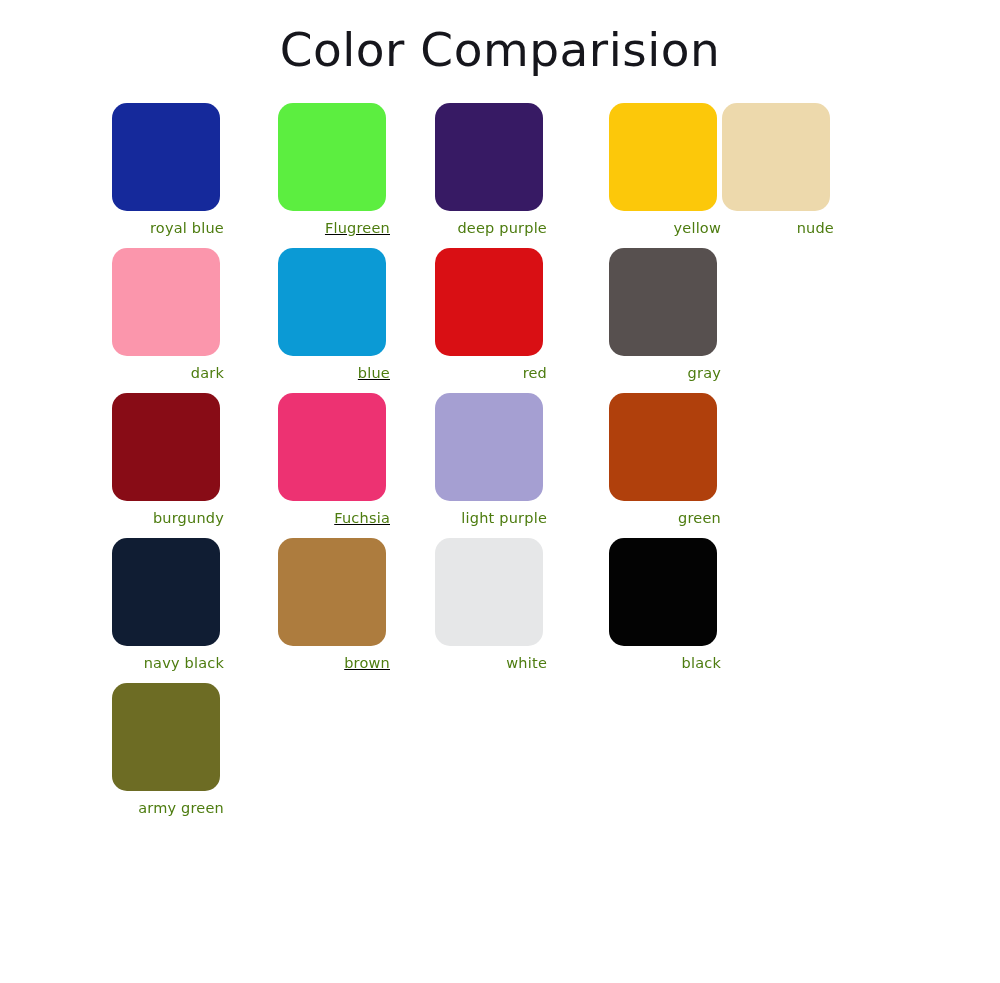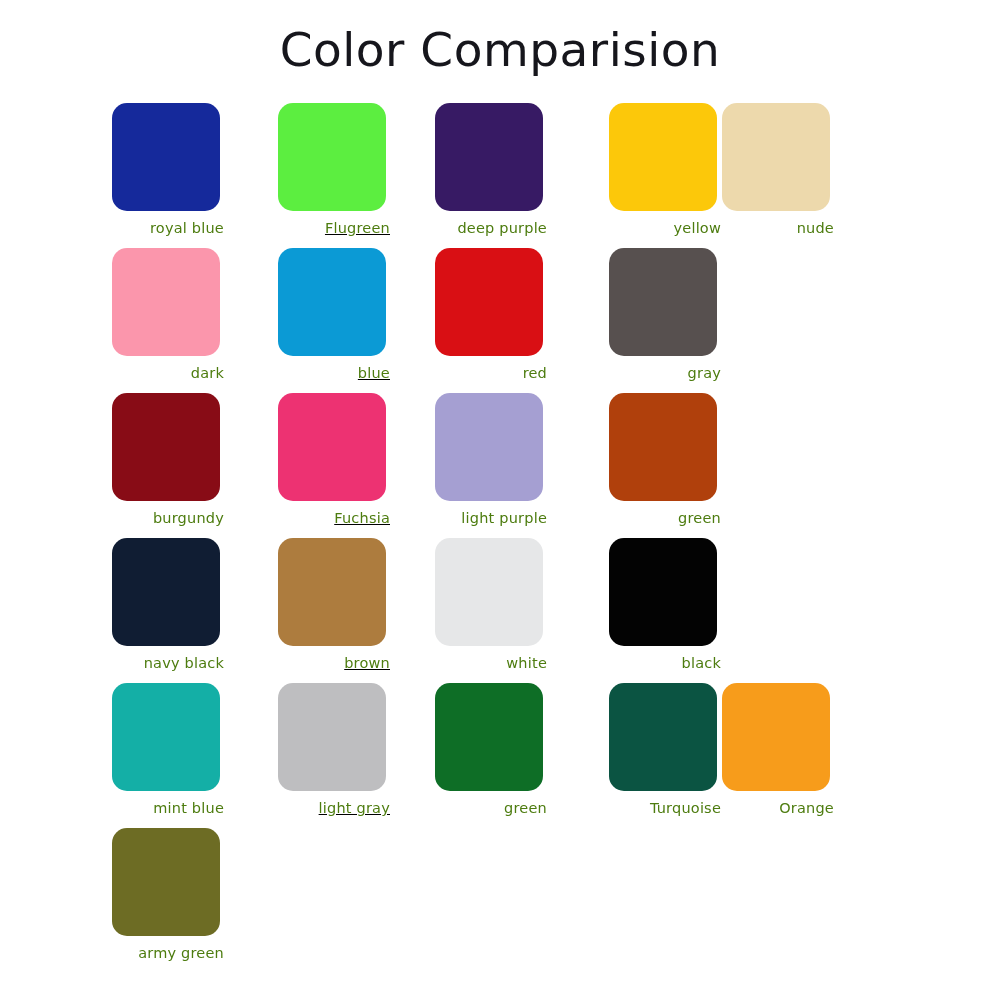--- a/index.html
+++ b/index.html
@@ -149,41 +149,19 @@
           <div class="swatch-chip" style="background: rgb(173, 124, 62);"></div>
           <div class="swatch-label">brown</div>
         </div>
         <div class="swatch-cell col-3">
           <div class="swatch-chip" style="background: rgb(3, 3, 3);"></div>
           <div class="swatch-label">black</div>
         </div>
       </div>
       <div class="grid-row">
         <div class="swatch-cell col-0">
-          <div class="swatch-chip" style="background: rgb(20, 175, 166);"></div>
-          <div class="swatch-label">mint blue</div>
-        </div>
-        <div class="swatch-cell col-1">
-          <div class="swatch-chip" style="background: rgb(190, 190, 192);"></div>
-          <div class="swatch-label">light gray</div>
-        </div>
-        <div class="swatch-cell col-2">
-          <div class="swatch-chip" style="background: rgb(14, 110, 38);"></div>
-          <div class="swatch-label">green</div>
-        </div>
-        <div class="swatch-cell col-3">
-          <div class="swatch-chip" style="background: rgb(11, 84, 66);"></div>
-          <div class="swatch-label">Turquoise</div>
-        </div>
-        <div class="swatch-cell col-4">
-          <div class="swatch-chip" style="background: rgb(247, 156, 27);"></div>
-          <div class="swatch-label">Orange</div>
-        </div>
-      </div>
-      <div class="grid-row">
-        <div class="swatch-cell col-0">
           <div class="swatch-chip" style="background: rgb(109, 108, 36);"></div>
           <div class="swatch-label">army green</div>
         </div>
       </div>
     </div>
 
 </div>
 
 </body></html>

